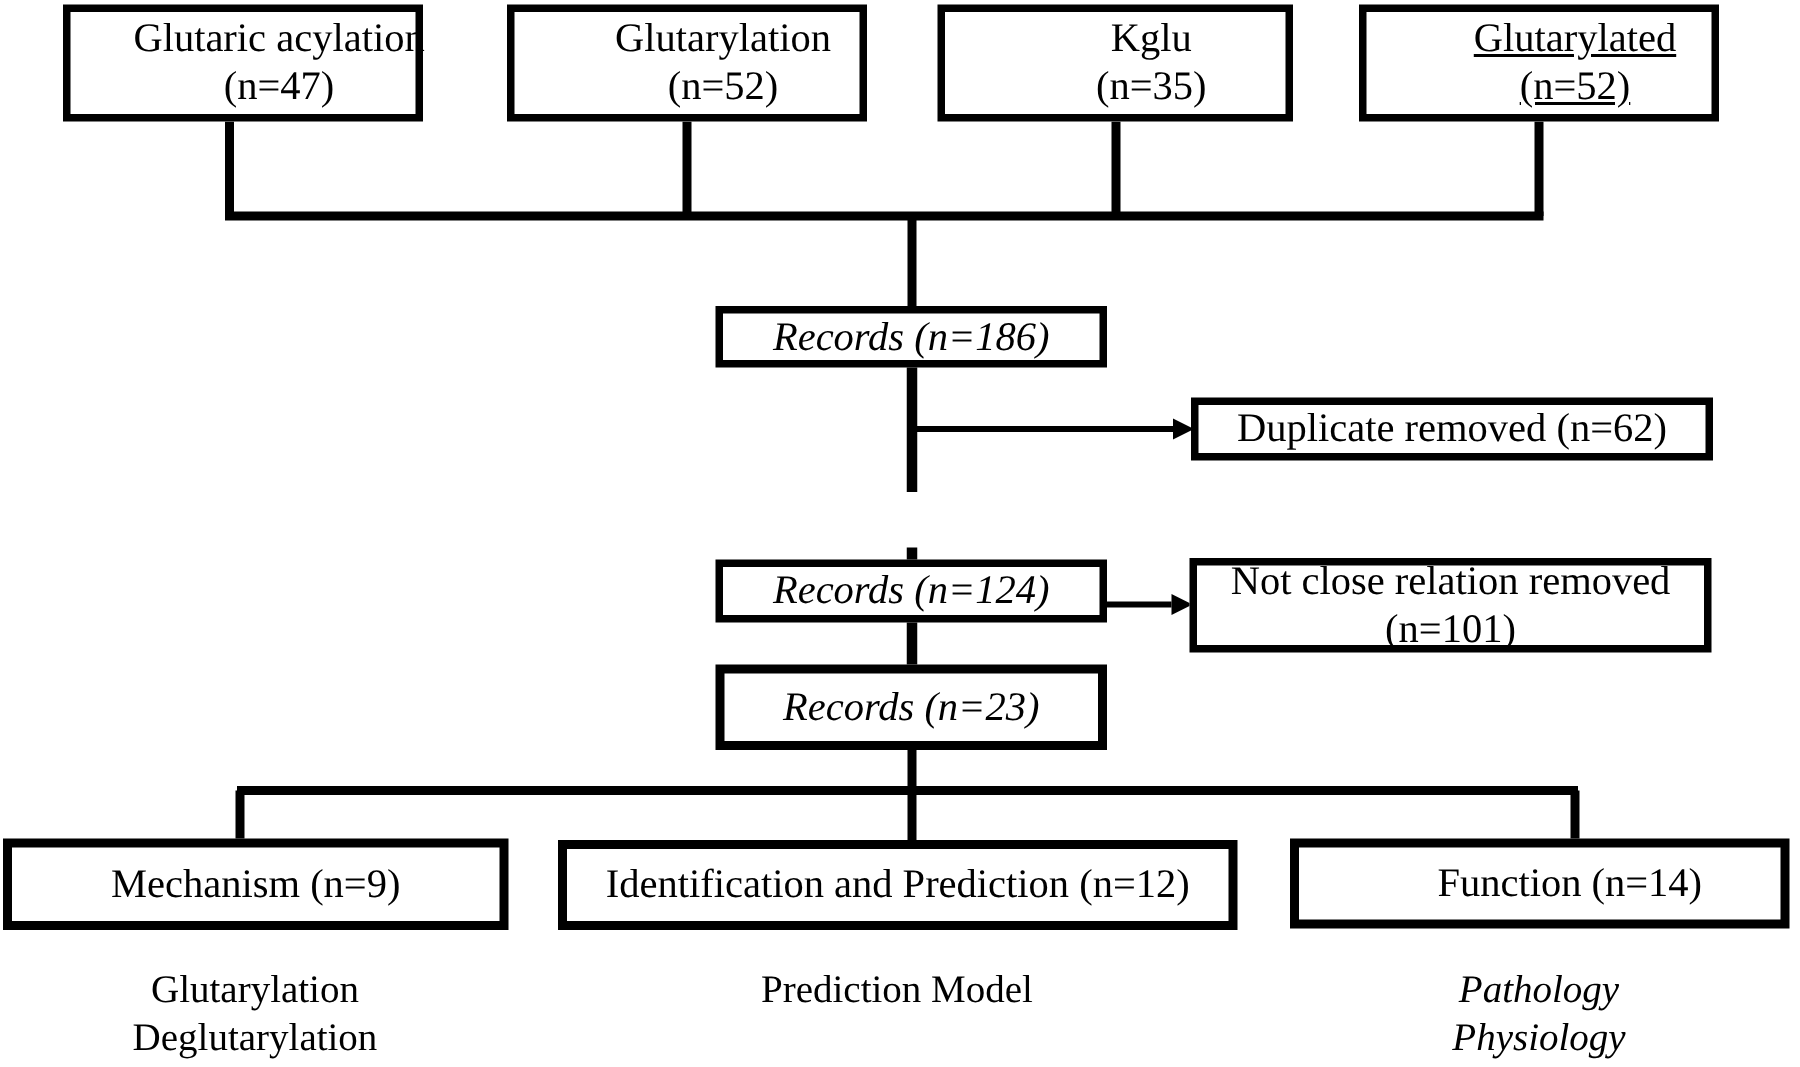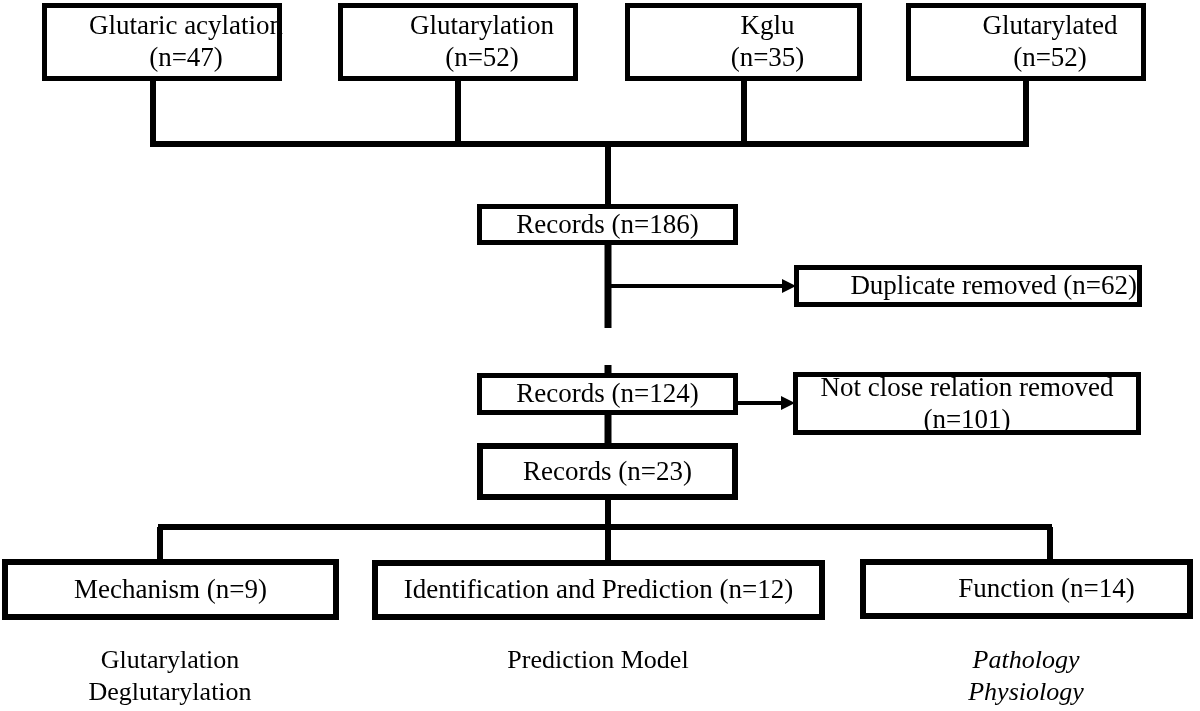--- a/index.html
+++ b/index.html
@@ -48,31 +48,31 @@
     z-index: 3;
     white-space: nowrap;
   }
   .caption .ln { display: block; }
 
   
   .src { width: 240px; height: 78px; font-size: 27px; padding-left: 48px; }
   #src0 { left: 42px;  top: 3px; }
   #src1 { left: 338px; top: 3px; }
   #src2 { left: 625px; top: 3px; width: 237px; }
-  #src3 { left: 906px; top: 3px; }
+  #src3 { left: 906px; top: 3px; text-decoration: underline; }
 
   
-  .rec { left: 477px; width: 261px; font-size: 27px; }
+  .rec { left: 477px; width: 261px; font-size: 27px; font-style: italic; }
   #rec0 { top: 204px; height: 41px; border-width: 5px; }
   #rec1 { top: 325px; height: 42px; border-width: 5px; margin-top: 48px; }
   #rec2 { top: 443px; height: 57px; border-width: 6px; }
 
   
   .excl { font-size: 27px; }
-  #excl0 { left: 794px; top: 265px; width: 348px; height: 42px; border-width: 5px; align-items: flex-end; }
+  #excl0 { left: 794px; top: 265px; width: 348px; height: 42px; border-width: 5px; }
   #excl1 { left: 793px; top: 372px; width: 348px; height: 63px; border-width: 5px; }
 
   
   .outcome { font-size: 27px; }
   #out0 { left: 2px;   top: 559px; width: 337px; height: 61px; border-width: 6px; }
   #out1 { left: 372px; top: 560px; width: 453px; height: 60px; border-width: 6px; }
   #out2 { left: 860px; top: 559px; width: 333px; height: 60px; border-width: 6px; padding-left: 40px; }
 
   
   #cap0 { left: 20px;  top: 644px; width: 300px; font-size: 26px; }

